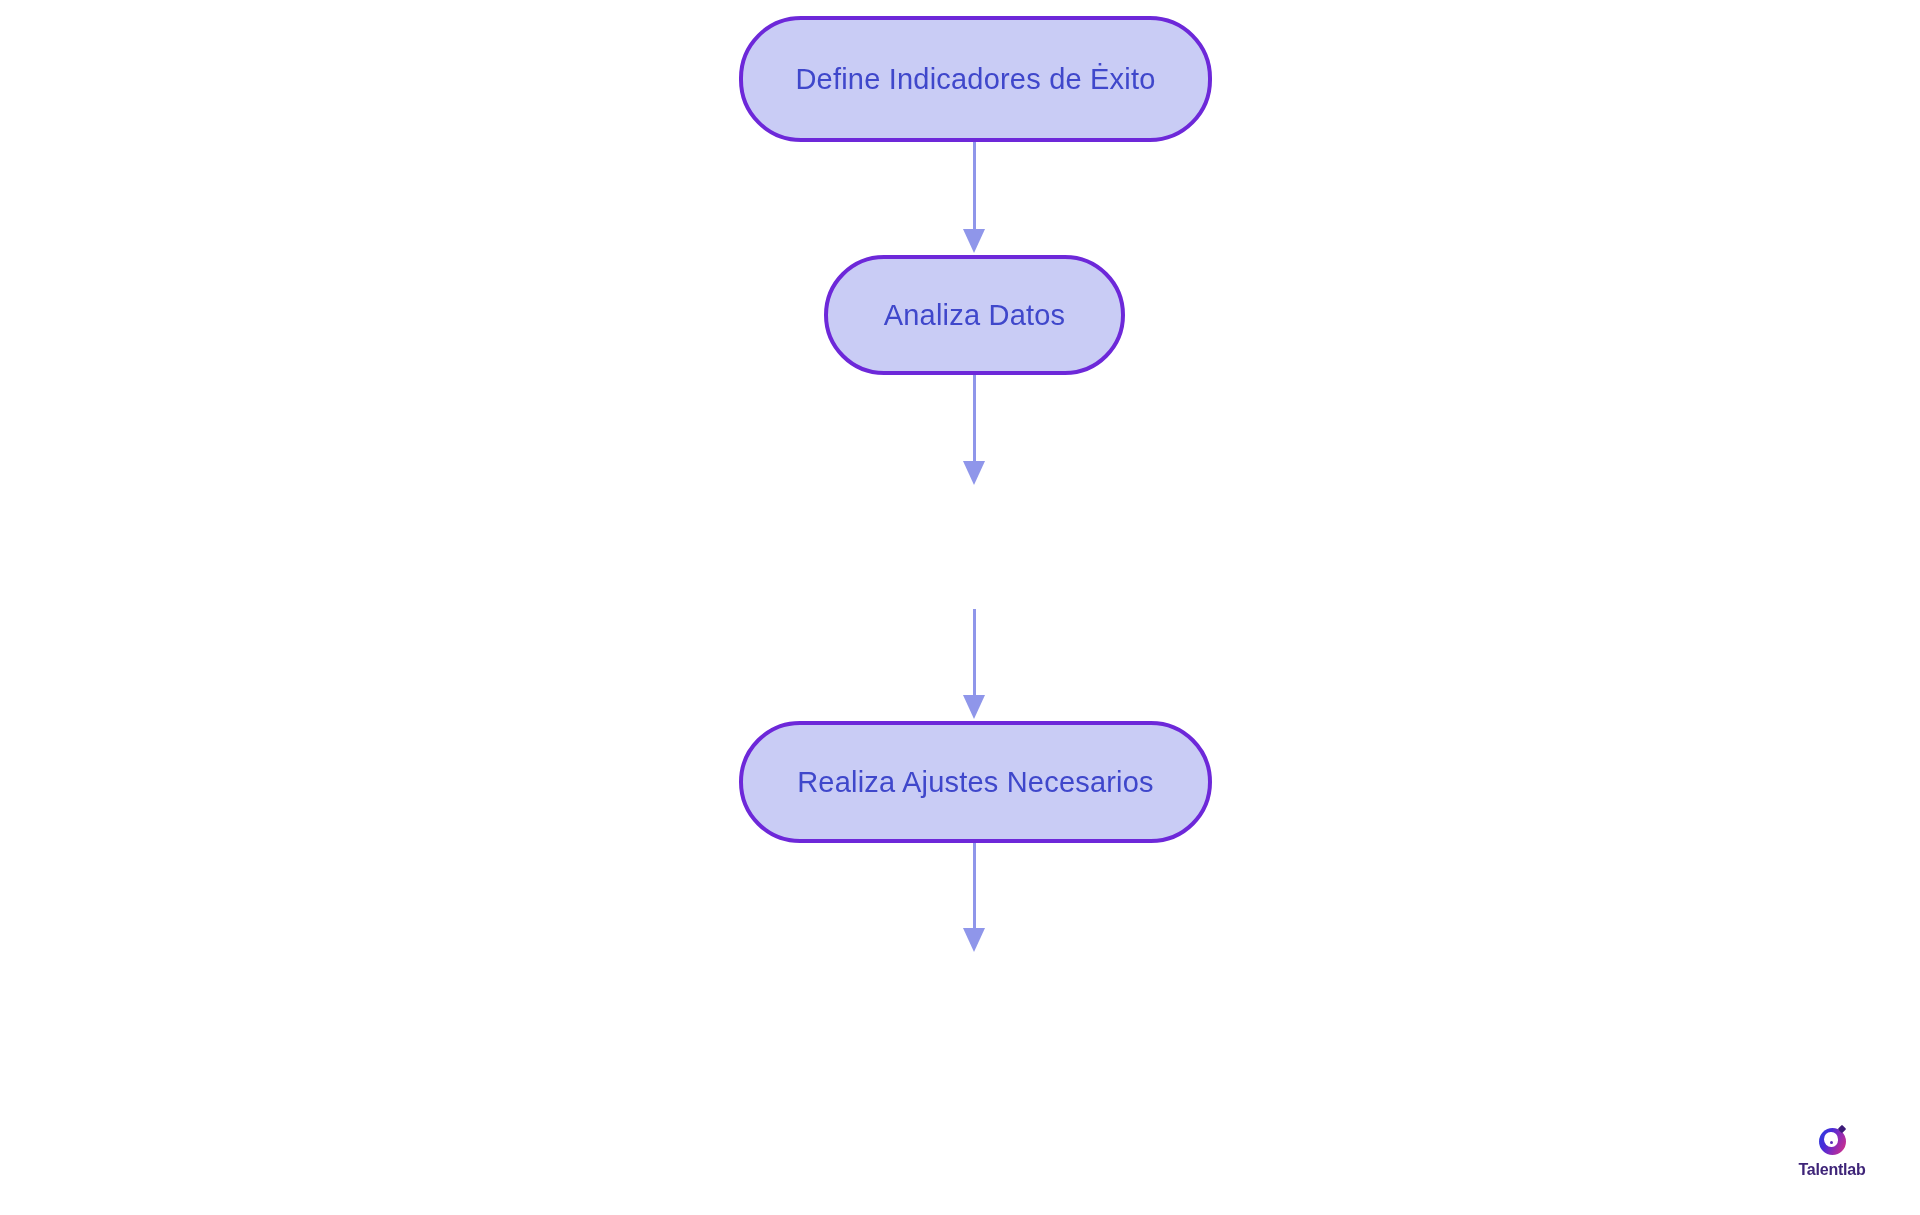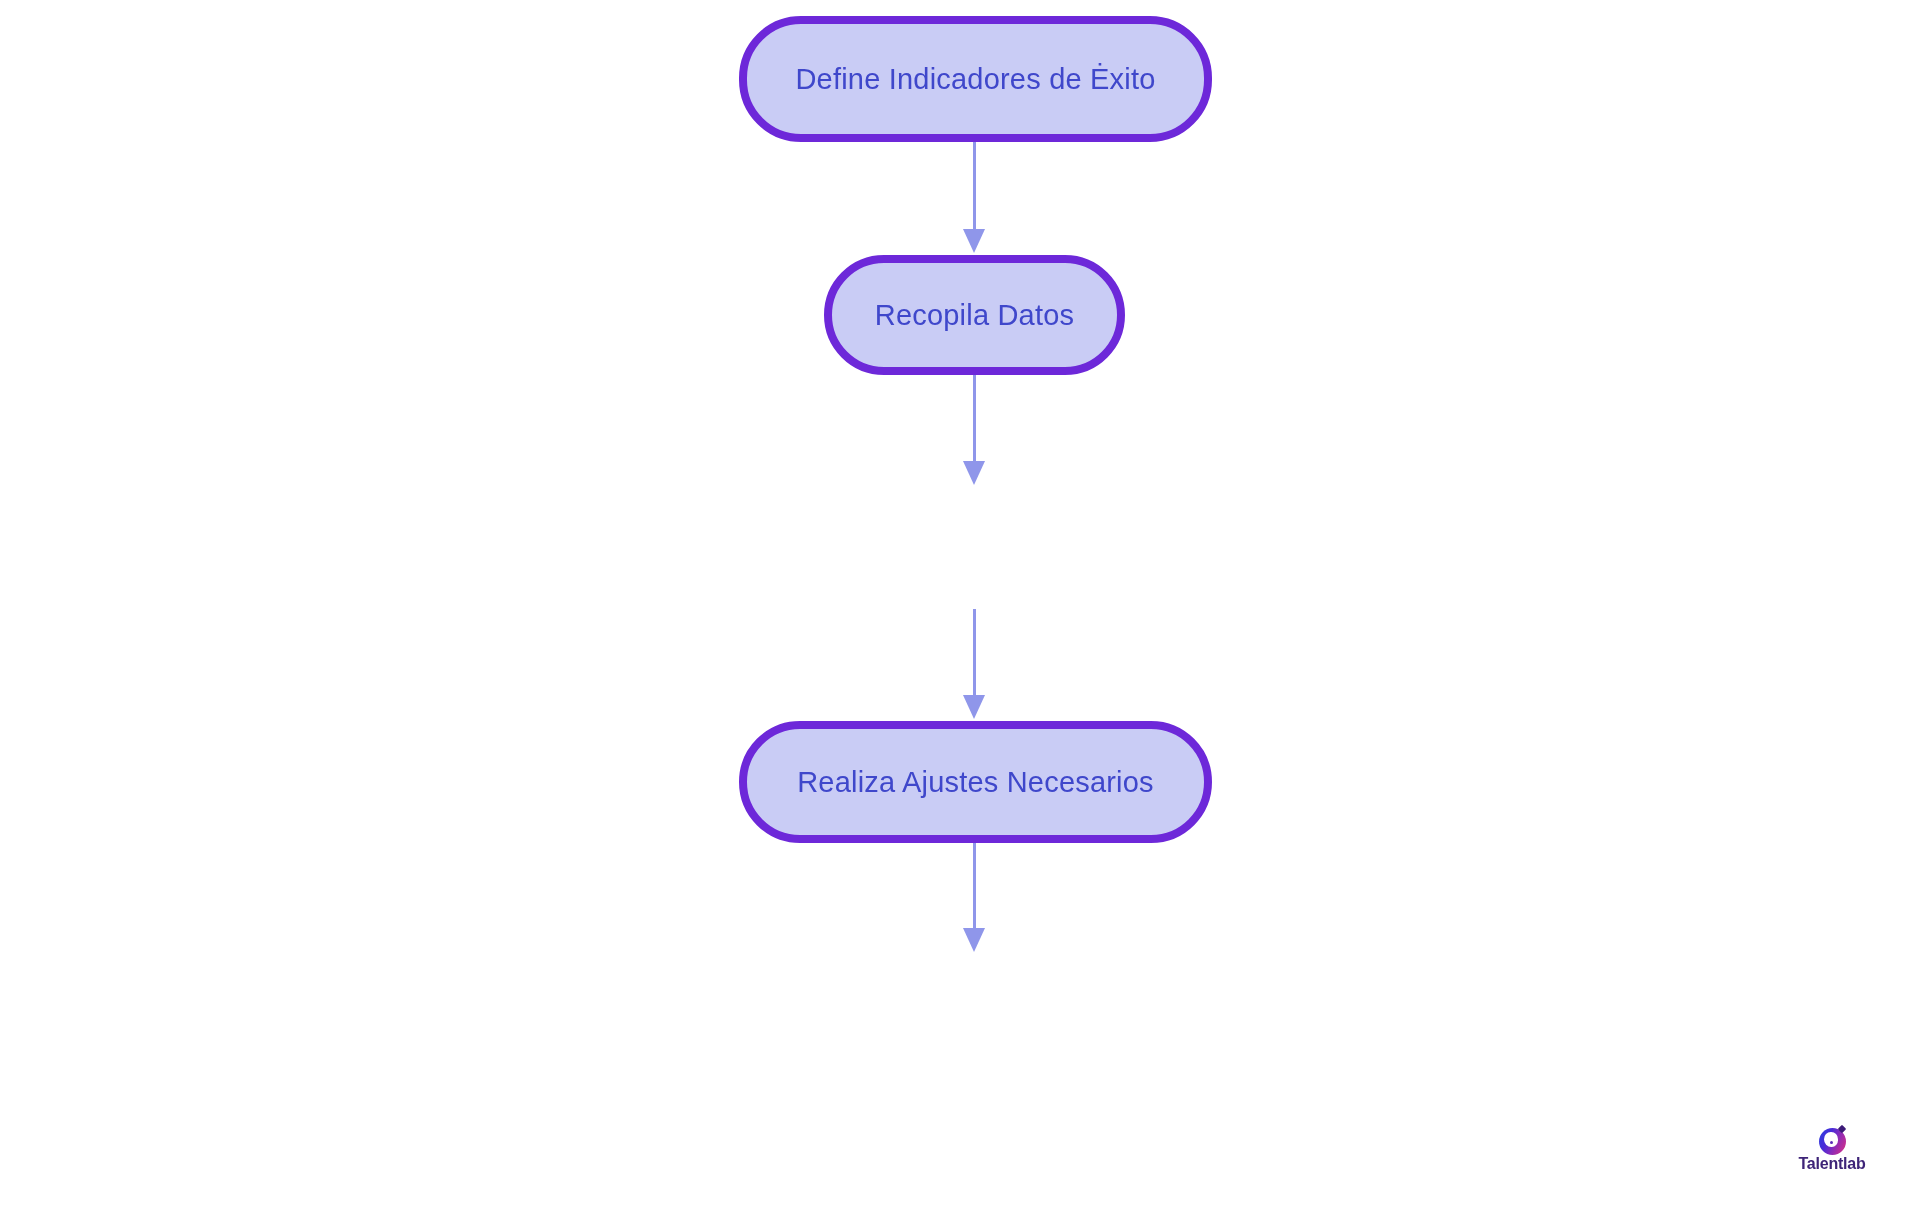--- a/index.html
+++ b/index.html
@@ -12,21 +12,21 @@
     position: relative;
     width: 1920px;
     height: 1215px;
     background: #ffffff;
     overflow: hidden;
   }
   .node {
     position: absolute;
     box-sizing: border-box;
     background: #c9ccf5;
-    border: 8px solid #6d28d9;
+    border: 4px solid #6d28d9;
     border-radius: 62px;
     display: flex;
     align-items: center;
     justify-content: center;
   }
   .node span {
     color: #3f47cb;
     font-size: 29px;
     letter-spacing: 0.2px;
     white-space: nowrap;
@@ -103,20 +103,21 @@
   .brand-icon .dot {
     position: absolute;
     top: 13px;
     left: 11px;
     width: 3px;
     height: 3px;
     background: #5a2bb8;
     border-radius: 50%;
   }
   .brand-text {
+    margin-top: 6px;
     font-size: 16px;
     font-weight: 700;
     color: #3e2478;
     letter-spacing: -0.2px;
     white-space: nowrap;
   }
 </style>
 </head>
 <body>
 
@@ -125,21 +126,21 @@
   <div class="node n1">
     <span>Define Indicadores de Ėxito</span>
   </div>
 
   <div class="arrow a1">
     <div class="shaft"></div>
     <div class="head"></div>
   </div>
 
   <div class="node n2">
-    <span>Recopila Datos</span>
+    <span>Analiza Datos</span>
   </div>
 
   <div class="arrow a2">
     <div class="shaft"></div>
     <div class="head"></div>
   </div>
 
 
   <div class="arrow a3">
     <div class="shaft"></div>

